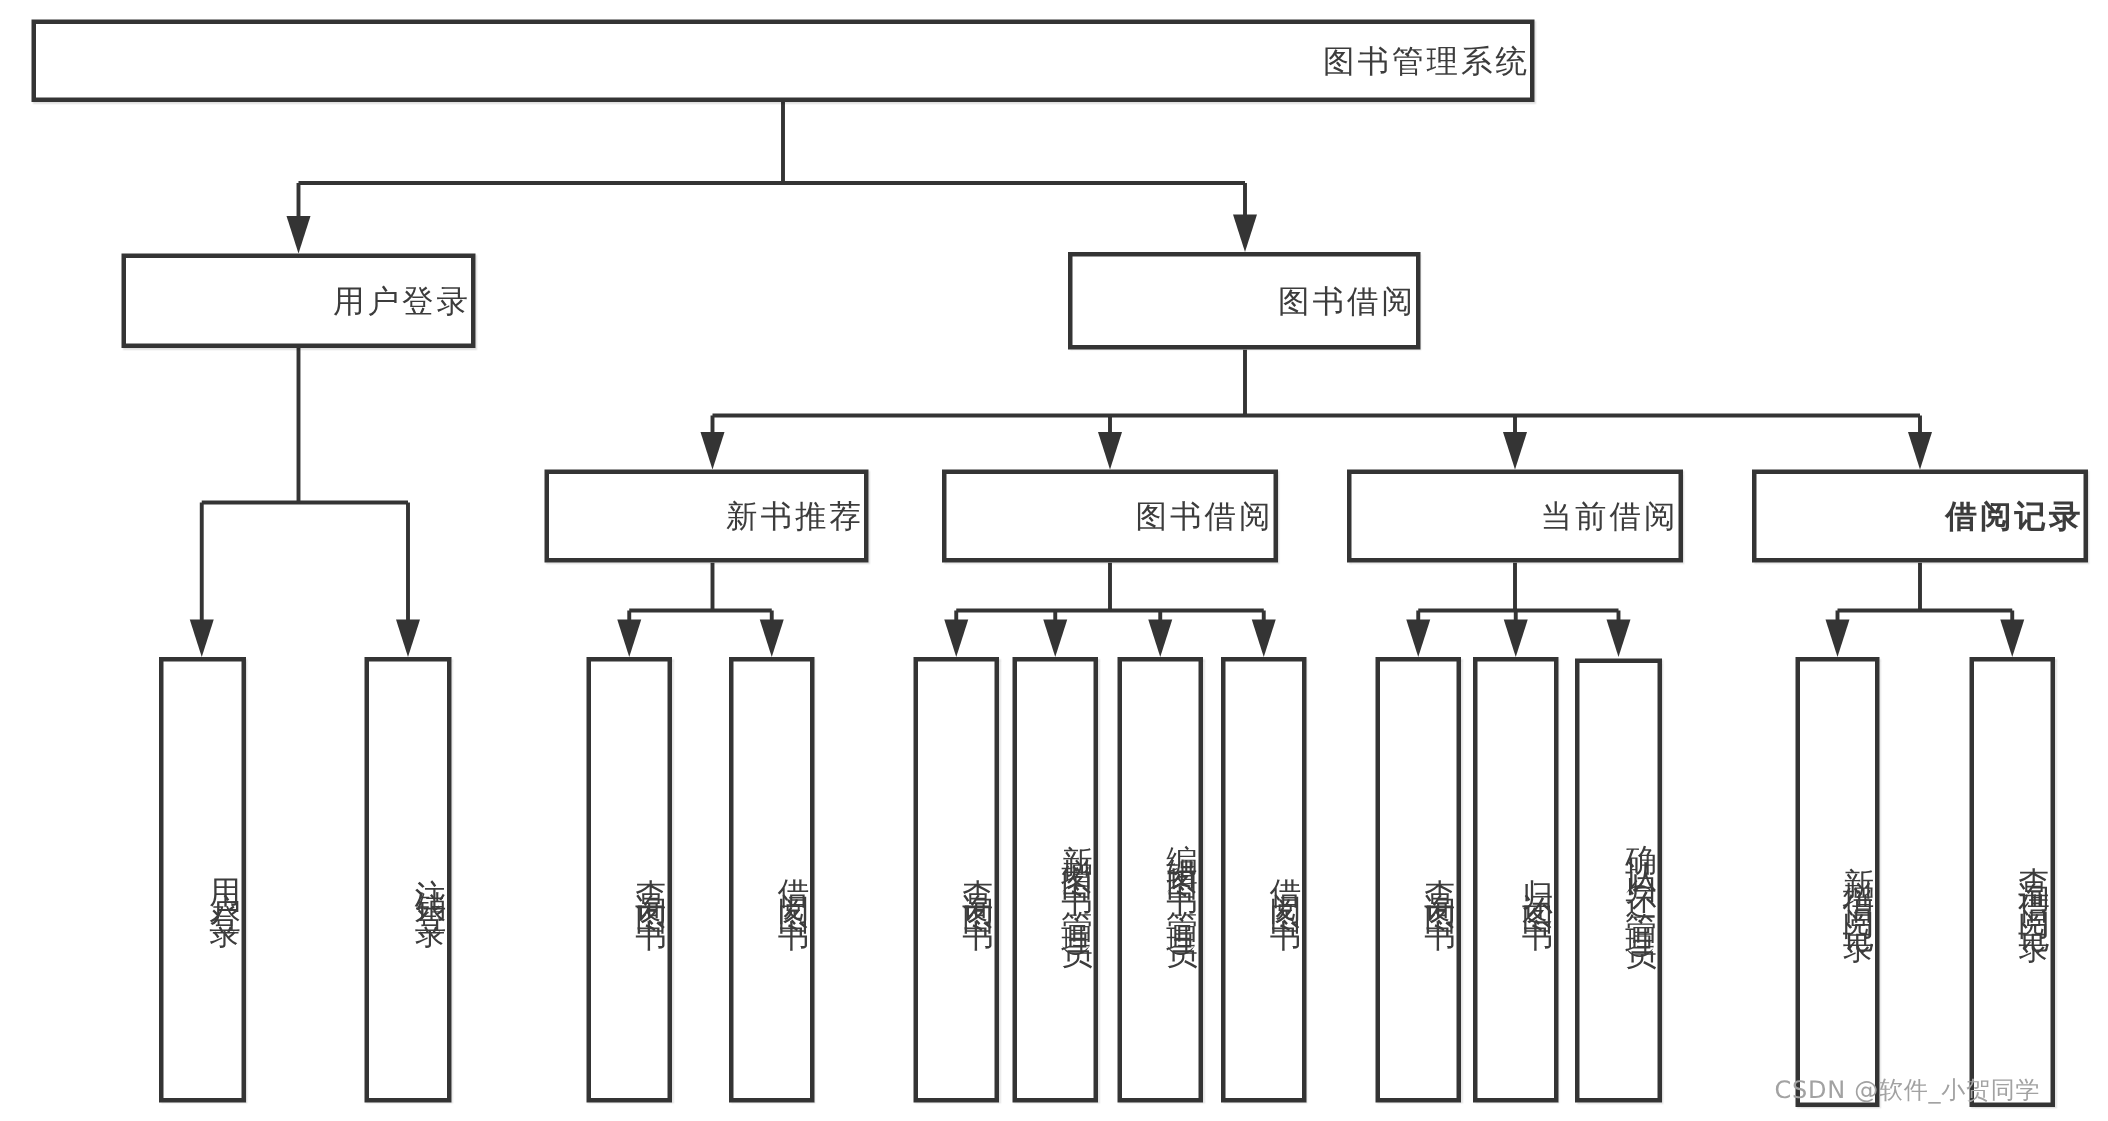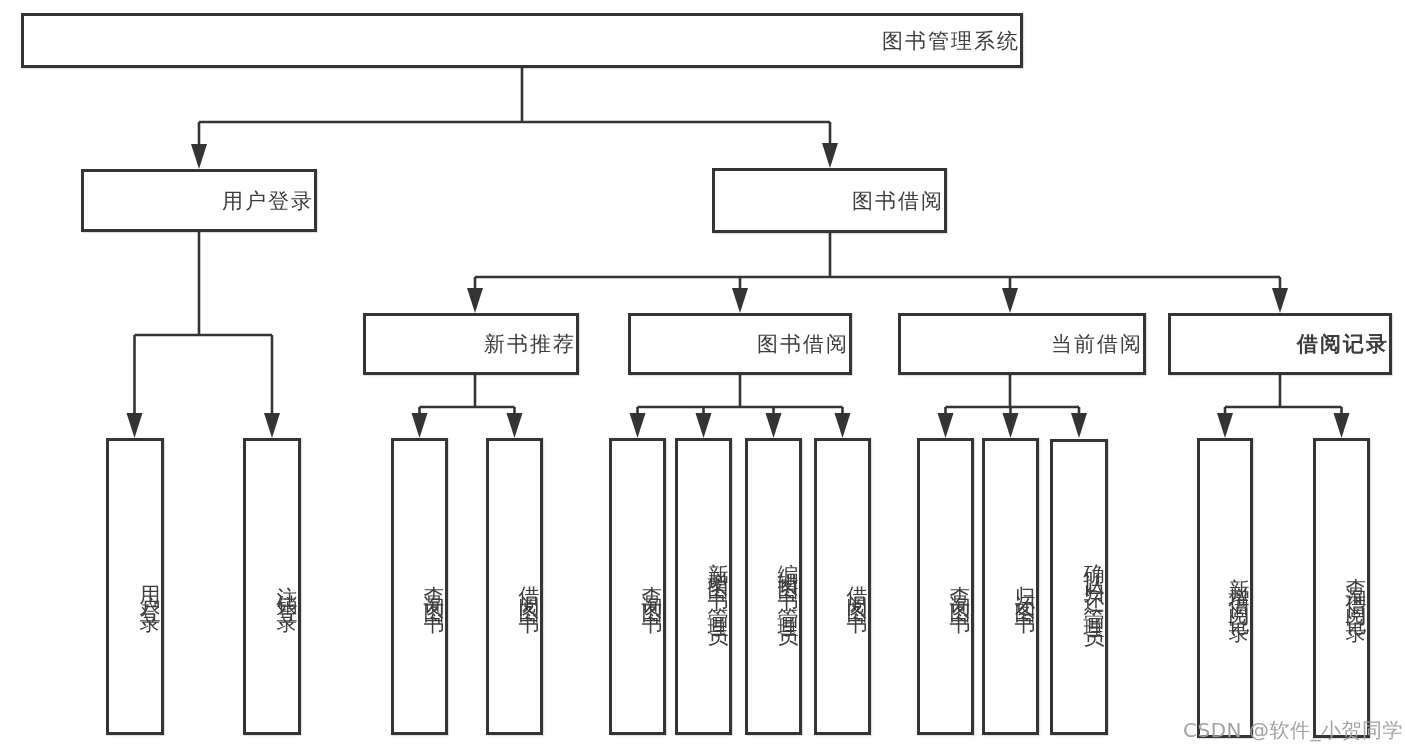--- a/index.html
+++ b/index.html
@@ -15,21 +15,21 @@
     box-shadow:1px 1px 1px rgba(0,0,0,0.12);
   }
   .hbox{font-size:21px;letter-spacing:2px;white-space:nowrap;}
   .vbox{font-size:21px;}
   .vtext{
     writing-mode:vertical-rl;text-orientation:mixed;
     letter-spacing:9px;line-height:1.1;white-space:nowrap;
   }
   .watermark{
     position:absolute;left:1183px;top:717px;width:222px;
-    font-size:20px;color:#a2a2a2;white-space:nowrap;letter-spacing:0.5px;
+    font-size:16px;color:#a2a2a2;white-space:nowrap;letter-spacing:0.5px;
   }
 </style>
 </head>
 <body>
 
 <div class="canvas">
 
   <svg class="connectors" viewBox="0 0 1405 747" xmlns="http://www.w3.org/2000/svg">
     <g stroke="#343434" stroke-width="2.6" fill="none">
 
@@ -87,21 +87,21 @@
   <div class="box hbox" style="left:712px;top:168px;width:235px;height:65px;">
     <span>图书借阅</span>
   </div>
 
   <div class="box hbox" style="left:363px;top:313px;width:216px;height:62px;">
     <span>新书推荐</span>
   </div>
   <div class="box hbox" style="left:628px;top:313px;width:224px;height:62px;">
     <span>图书借阅</span>
   </div>
-  <div class="box hbox" style="left:898px;top:313px;width:248px;height:62px;">
+  <div class="box hbox" style="left:898px;top:313px;width:224px;height:62px;">
     <span>当前借阅</span>
   </div>
   <div class="box hbox" style="left:1168px;top:313px;width:224px;height:62px;font-weight:bold;">
     <span>借阅记录</span>
   </div>
 
   <div class="box vbox" style="left:106px;top:438px;width:58px;height:297px;">
     <span class="vtext">用户登录</span>
   </div>
   <div class="box vbox" style="left:243px;top:438px;width:58px;height:297px;">

